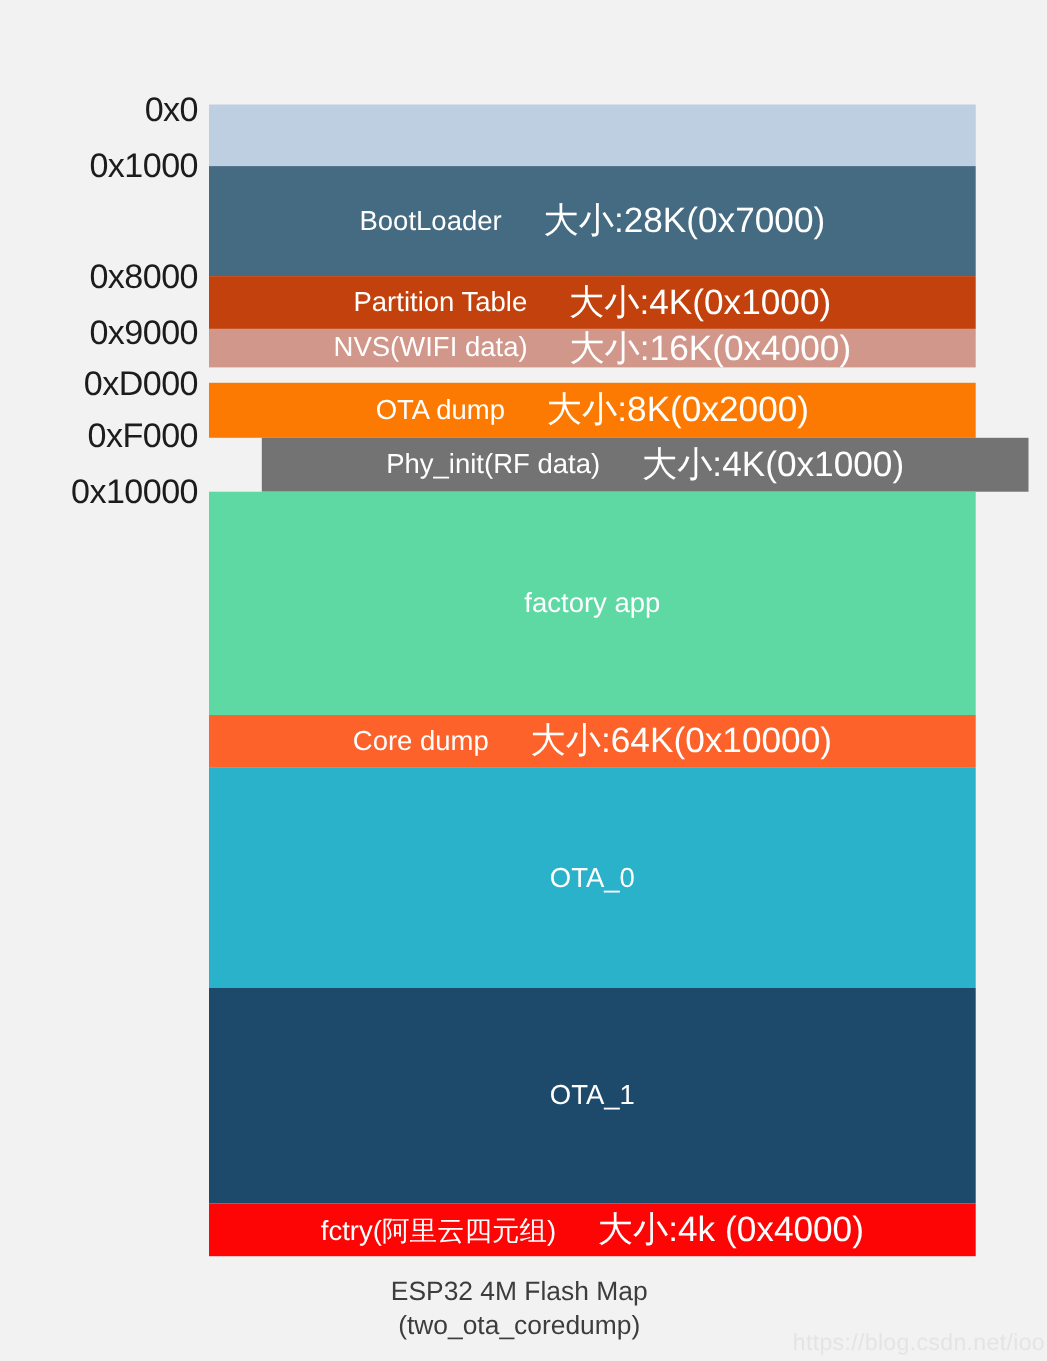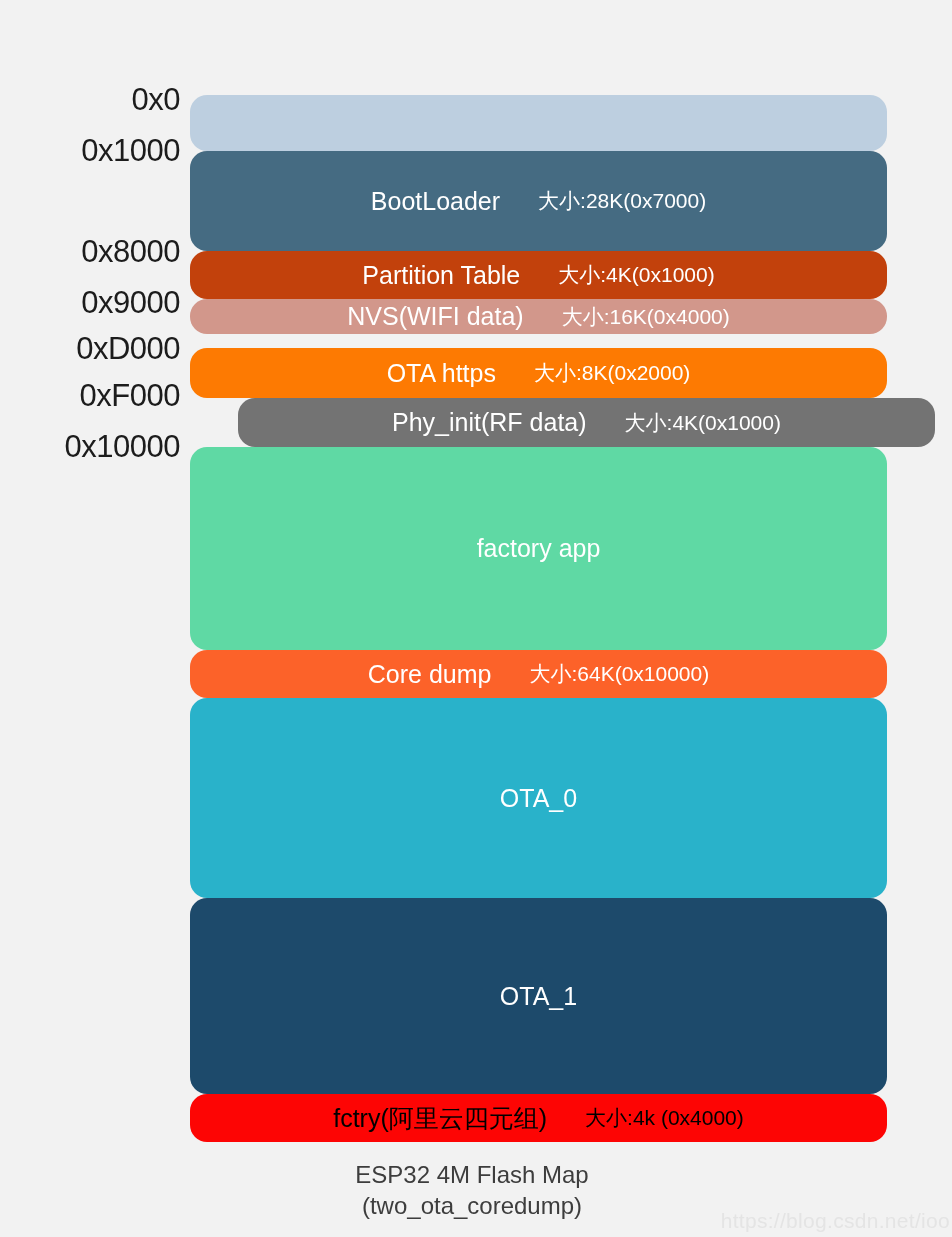--- a/index.html
+++ b/index.html
@@ -45,32 +45,31 @@
   .band {
     position: absolute;
     left: 0;
     width: 100%;
     box-sizing: border-box;
     display: flex;
     align-items: center;
     justify-content: center;
     color: #ffffff;
     white-space: nowrap;
-    border-radius: 17px;
   }
   .band-inner {
     display: flex;
     align-items: center;
     justify-content: center;
   }
   .band-name {
     font-size: 25px;
   }
   .band-size {
-    font-size: 21px;
+    font-size: 32px;
     margin-left: 38px;
   }
   .band.solo .band-name { font-size: 25px; }
 
   
   #caption {
     position: absolute;
     left: 0;
     top: 1160px;
     width: 944px;
@@ -123,21 +122,21 @@
       </div>
     </div>
     <div class="band" style="top: 204px; height: 35px; background: rgb(210, 151, 139); color: rgb(255, 255, 255);">
       <div class="band-inner">
         <span class="band-name">NVS(WIFI data)</span>
         <span class="band-size">大小:16K(0x4000)</span>
       </div>
     </div>
     <div class="band" style="top: 253px; height: 50px; background: rgb(253, 122, 2); color: rgb(255, 255, 255);">
       <div class="band-inner">
-        <span class="band-name">OTA https</span>
+        <span class="band-name">OTA dump</span>
         <span class="band-size">大小:8K(0x2000)</span>
       </div>
     </div>
     <div class="band" style="top: 303px; height: 49px; background: #737373; color: rgb(255, 255, 255); margin-left: 48px;">
       <div class="band-inner">
         <span class="band-name">Phy_init(RF data)</span>
         <span class="band-size">大小:4K(0x1000)</span>
       </div>
     </div>
     <div class="band solo" style="top: 352px; height: 203px; background: rgb(95, 217, 164); color: rgb(255, 255, 255);">
@@ -154,21 +153,21 @@
     <div class="band solo" style="top: 603px; height: 200px; background: rgb(41, 178, 202); color: rgb(255, 255, 255);">
       <div class="band-inner">
         <span class="band-name">OTA_0</span>
       </div>
     </div>
     <div class="band solo" style="top: 803px; height: 196px; background: rgb(29, 74, 107); color: rgb(255, 255, 255);">
       <div class="band-inner">
         <span class="band-name">OTA_1</span>
       </div>
     </div>
-    <div class="band" style="top: 999px; height: 48px; background: rgb(253, 5, 4); color: #000000;">
+    <div class="band" style="top: 999px; height: 48px; background: rgb(253, 5, 4); color: #ffffff;">
       <div class="band-inner">
         <span class="band-name">fctry(阿里云四元组)</span>
         <span class="band-size">大小:4k (0x4000)</span>
       </div>
     </div>
   </div>
 
 <div id="caption">
   <div>ESP32 4M Flash Map</div>
   <div>(two_ota_coredump)</div>

